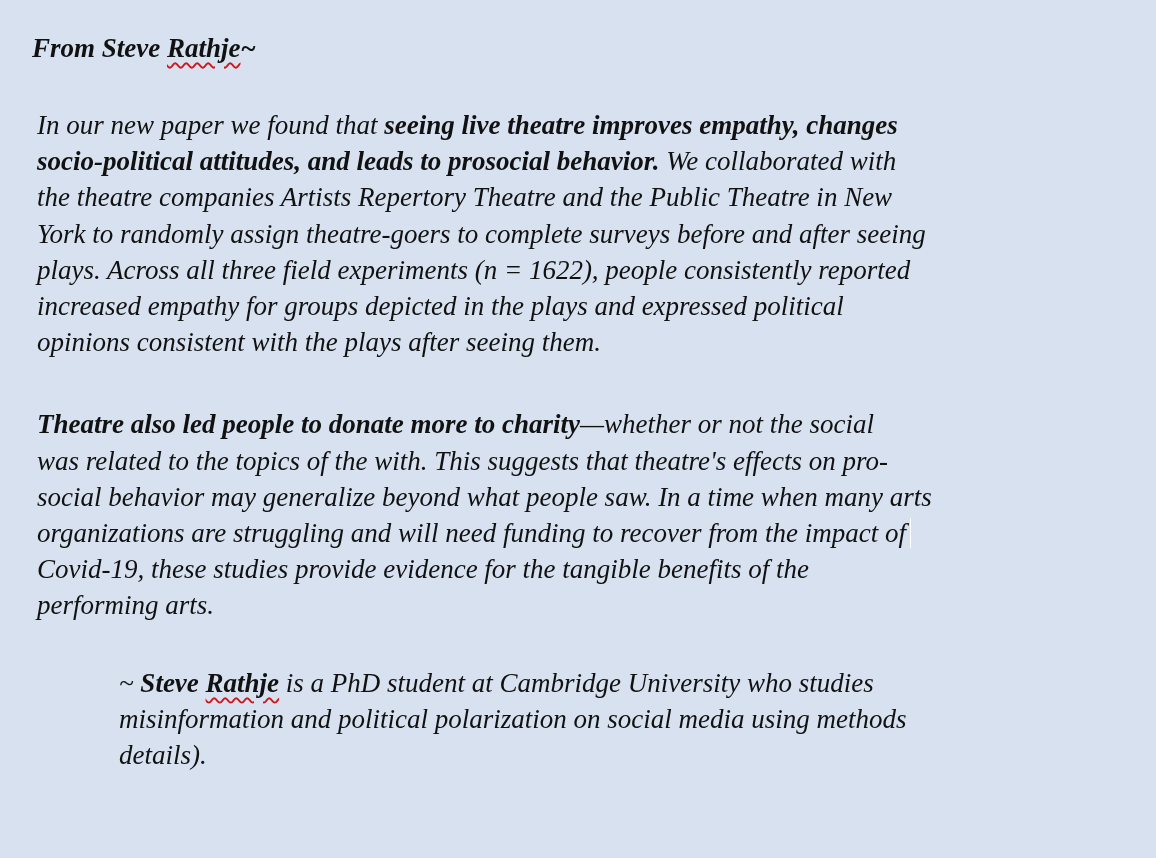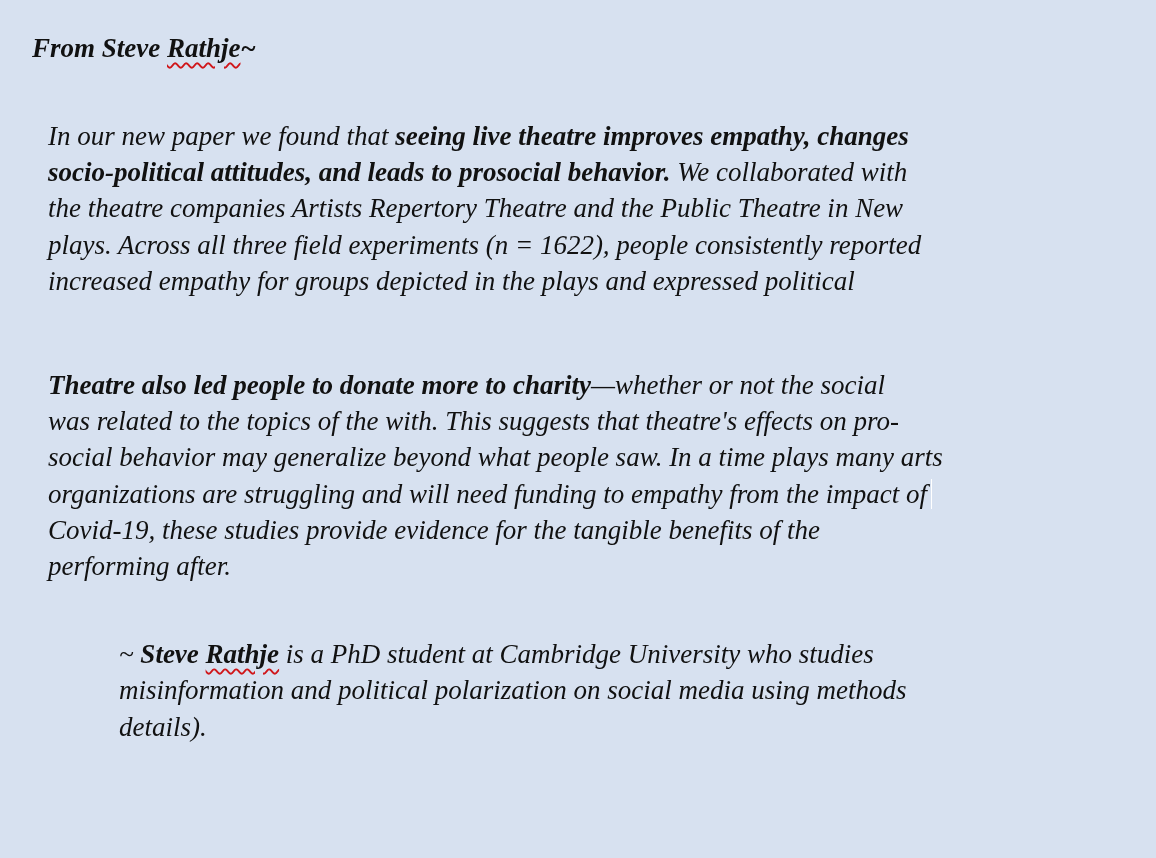--- a/index.html
+++ b/index.html
@@ -23,21 +23,21 @@
       font-size: 27px;
       line-height: 36.2px;
       font-style: italic;
     }
     .heading {
       font-weight: bold;
       margin: 0;
       height: 36px;
     }
     .para {
-      margin: 16px;
+      margin: 5px;
     }
     .gap {
       height: 36px;
     }
     b { font-weight: bold; }
     .squiggle {
       text-decoration: underline wavy #d0161a;
       text-decoration-thickness: 1.5px;
       text-underline-offset: 5px;
     }
@@ -63,33 +63,35 @@
   <p class="heading">
     <span>From Steve </span><span class="squiggle">Rathje</span><span>~</span>
   </p>
 
   <div class="gap"></div>
 
   <p class="para">
     <span class="line"><span>In our new paper we found that </span><b>seeing live theatre improves empathy, changes</b></span>
     <span class="line"><b>socio-political attitudes, and leads to prosocial behavior.</b><span> We collaborated with</span></span>
     <span class="line">the theatre companies Artists Repertory Theatre and the Public Theatre in New</span>
+    <span class="line">York to randomly assign theatre-goers to complete surveys before and after seeing</span>
     <span class="line">plays. Across all three field experiments (n = 1622), people consistently reported</span>
     <span class="line">increased empathy for groups depicted in the plays and expressed political</span>
+    <span class="line">opinions consistent with the plays after seeing them.</span>
   </p>
 
   <div class="gap"></div>
 
   <p class="para">
     <span class="line"><b>Theatre also led people to donate more to charity</b><span>—whether or not the social</span></span>
     <span class="line">was related to the topics of the with. This suggests that theatre's effects on pro-</span>
-    <span class="line">social behavior may generalize beyond what people saw. In a time plays many arts</span>
-    <span class="line"><span>organizations are struggling and will need funding to empathy from the impact of</span><span class="cursor"></span></span>
+    <span class="line">social behavior may generalize beyond what people saw. In a time when many arts</span>
+    <span class="line"><span>organizations are struggling and will need funding to recover from the impact of</span><span class="cursor"></span></span>
     <span class="line">Covid-19, these studies provide evidence for the tangible benefits of the</span>
-    <span class="line">performing after.</span>
+    <span class="line">performing arts.</span>
   </p>
 
   <div class="gap"></div>
 
   <p class="para bio">
     <span class="line"><span>~ </span><b>Steve </b><b class="squiggle">Rathje</b><span> is a PhD student at Cambridge University who studies</span></span>
     <span class="line">misinformation and political polarization on social media using methods</span>
     <span class="line">details).</span>
   </p>
 

